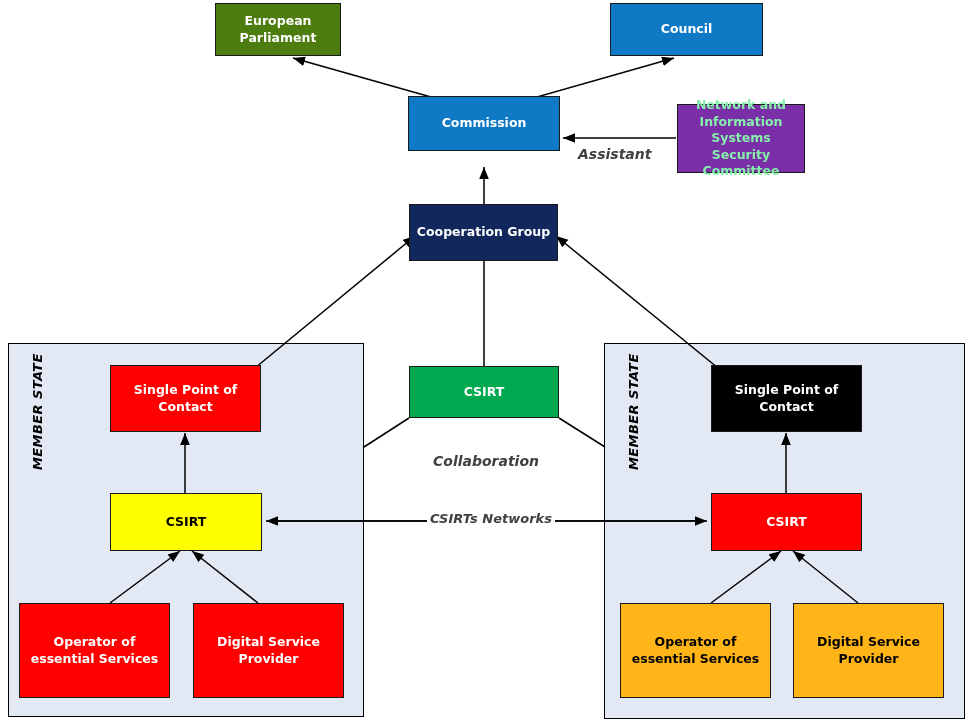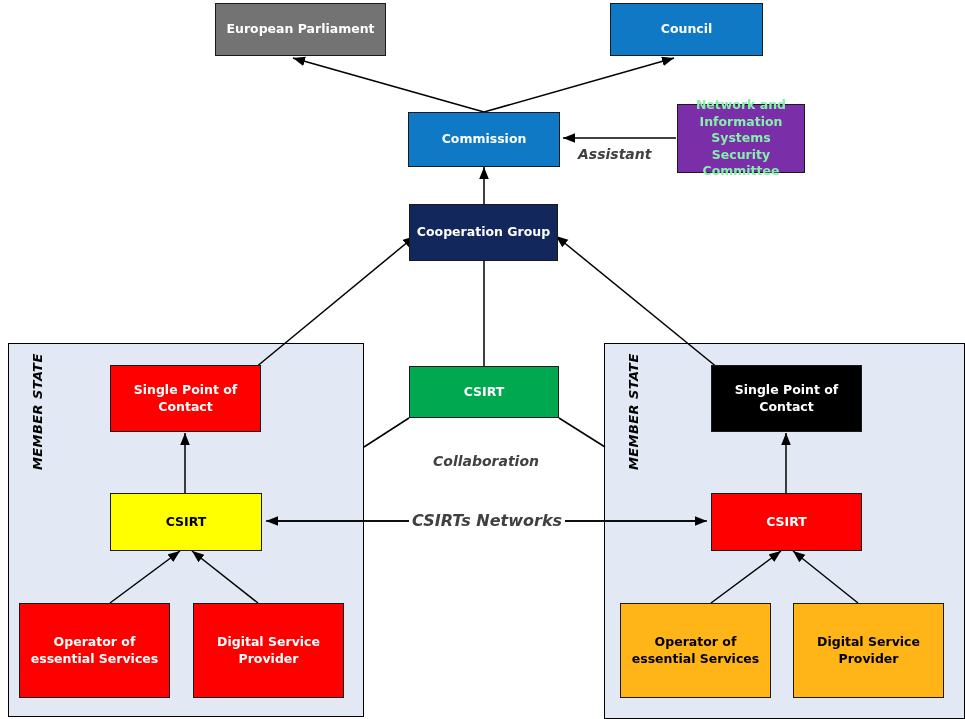--- a/index.html
+++ b/index.html
@@ -114,25 +114,25 @@
       <line x1="270" y1="521" x2="707" y2="521" marker-end="url(#arrowhead)"></line>
 
       <line x1="110" y1="603" x2="180" y2="551" marker-end="url(#arrowhead)"></line>
       <line x1="258" y1="603" x2="192" y2="551" marker-end="url(#arrowhead)"></line>
 
       <line x1="711" y1="603" x2="781" y2="551" marker-end="url(#arrowhead)"></line>
       <line x1="858" y1="603" x2="793" y2="551" marker-end="url(#arrowhead)"></line>
     </g>
   </svg>
 
-  <div class="nodebox" style="left:215px; top:3px; width:171px; height:53px; background:#737373; color:#FFFFFF;">European Parliament</div>
+  <div class="nodebox" style="left:215px; top:3px; width:126px; height:53px; background:#4d7c0f; color:#FFFFFF;">European Parliament</div>
 
   <div class="nodebox" style="left:600px; top:3px; width:153px; height:53px; background:#0F79C5; color:#FFFFFF;margin-left:10px;">Council</div>
 
-  <div class="nodebox" style="left:408px; top:112px; width:152px; height:55px; background:#0F79C5; color:#FFFFFF;">Commission</div>
+  <div class="nodebox" style="left:408px; top:96px; width:152px; height:55px; background:#0F79C5; color:#FFFFFF;">Commission</div>
 
   <div class="nodebox" style="left:677px; top:104px; width:128px; height:69px; background:#7A2FA8; color:#86efac;">Network and Information Systems Security Committee</div>
 
   <div class="nodebox" style="left:409px; top:204px; width:149px; height:57px; background:#12275C; color:#FFFFFF;text-align:center;">Cooperation Group</div>
 
   <div class="nodebox" style="left:409px; top:366px; width:150px; height:52px; background:#00A94F; color:#FFFFFF;">CSIRT</div>
 
   <div class="nodebox" style="left:110px; top:365px; width:151px; height:67px; background:#FF0000; color:#FFFFFF;">Single Point of Contact</div>
 
   <div class="nodebox" style="left:110px; top:493px; width:152px; height:58px; background:#FFFF00; color:#000000;">CSIRT</div>
@@ -146,15 +146,15 @@
   <div class="nodebox" style="left:711px; top:493px; width:151px; height:58px; background:#FF0000; color:#FFFFFF;">CSIRT</div>
 
   <div class="nodebox" style="left:620px; top:603px; width:151px; height:95px; background:#FFB517; color:#000000;">Operator of essential Services</div>
 
   <div class="nodebox" style="left:793px; top:603px; width:151px; height:95px; background:#FFB517; color:#000000;">Digital Service Provider</div>
 
   <div class="edge-label" style="left:578px; top:146px;">Assistant</div>
 
   <div class="edge-label" style="left:433px; top:453px;">Collaboration</div>
 
-  <div class="edge-label on-line" style="left:409px; top:511px; font-size:16px;">CSIRTs Networks</div>
+  <div class="edge-label on-line" style="left:427px; top:511px; font-size:13px;">CSIRTs Networks</div>
 
 </div>
 
 </body></html>

